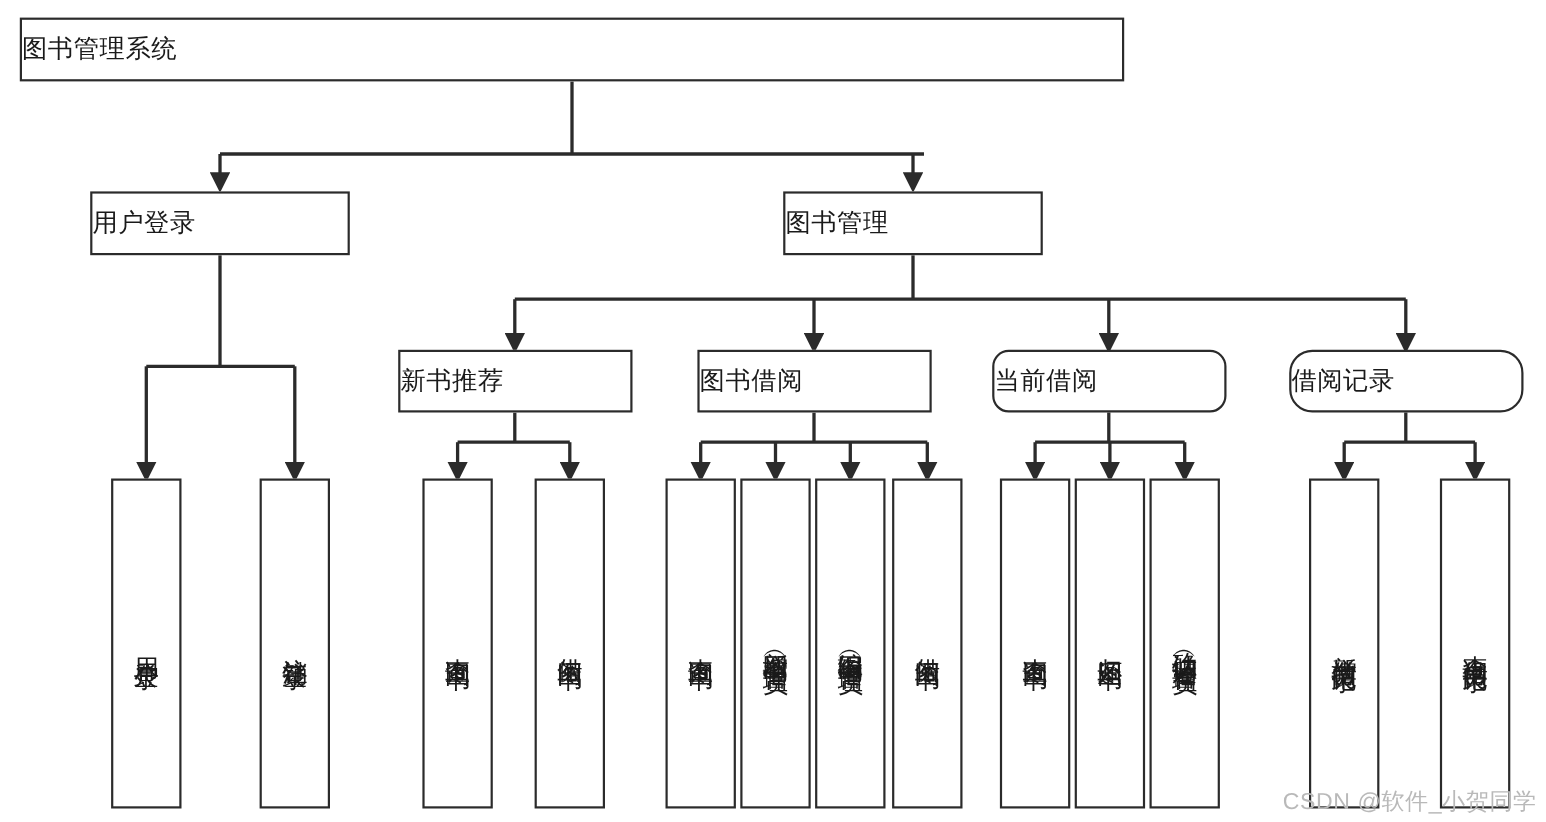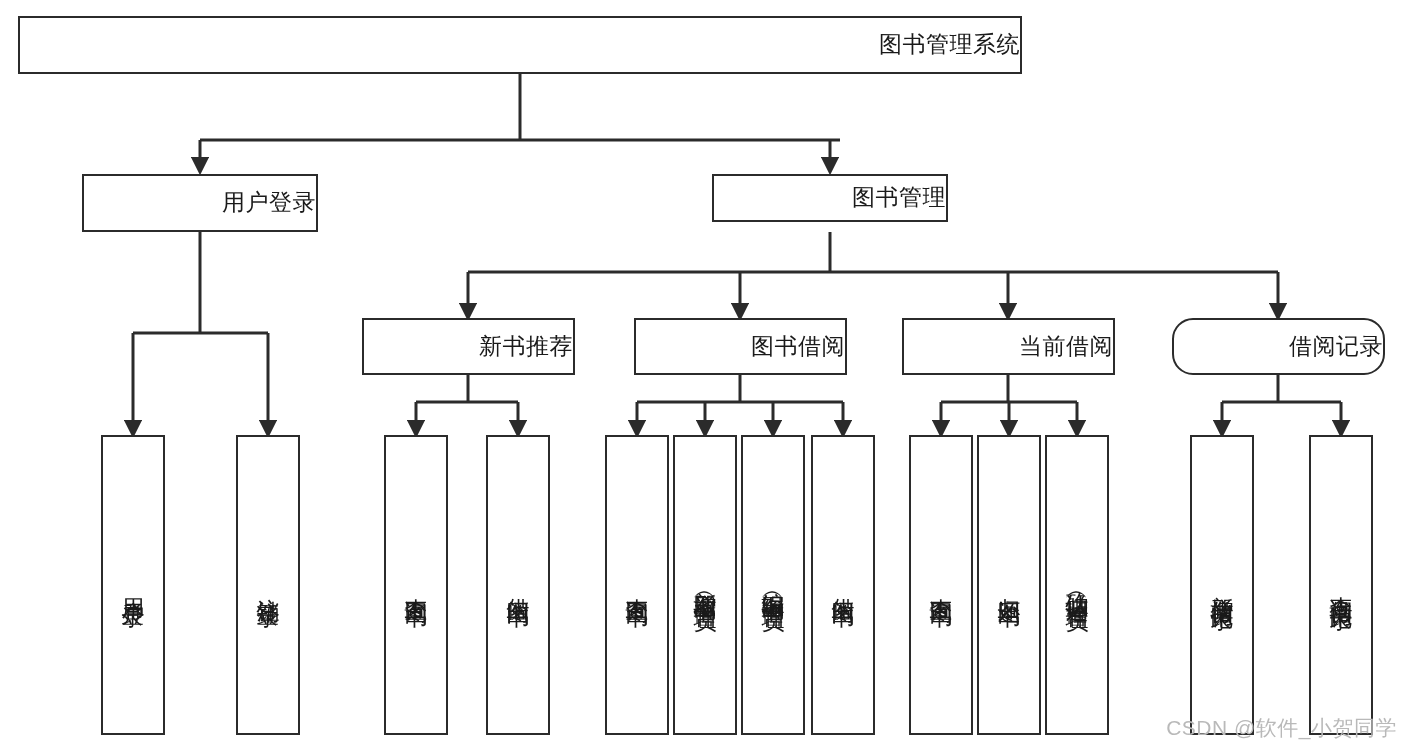--- a/index.html
+++ b/index.html
@@ -24,21 +24,21 @@
     width: 1405px;
     height: 747px;
   }
   .node {
     position: absolute;
     box-sizing: border-box;
     background: #ffffff;
     border: 2.2px solid #2b2b2b;
     display: flex;
     align-items: center;
-    justify-content: flex-end;
+    justify-content: flex-start;
     color: #1a1a1a;
   }
   .node .label {
     text-align: center;
     line-height: 1.18;
     white-space: nowrap;
   }
   .node.horiz .label {
     font-size: 23px;
     letter-spacing: 0.5px;
@@ -122,31 +122,31 @@
     </g>
   </svg>
 
   <div class="node horiz" style="left:18px; top:16px; width:1004px; height:58px;">
     <span class="label">图书管理系统</span>
   </div>
 
   <div class="node horiz" style="left:82px; top:174px; width:236px; height:58px;">
     <span class="label">用户登录</span>
   </div>
-  <div class="node horiz" style="left:712px; top:174px; width:236px; height:48px;">
+  <div class="node horiz" style="left:712px; top:174px; width:236px; height:58px;">
     <span class="label">图书管理</span>
   </div>
 
   <div class="node horiz" style="left:362px; top:318px; width:213px; height:57px;">
     <span class="label">新书推荐</span>
   </div>
   <div class="node horiz" style="left:634px; top:318px; width:213px; height:57px;">
     <span class="label">图书借阅</span>
   </div>
-  <div class="node horiz" style="left:902px; top:318px; width:213px; height:57px;">
+  <div class="node horiz" style="left:902px; top:318px; width:213px; height:57px;border-radius:15px;">
     <span class="label">当前借阅</span>
   </div>
   <div class="node horiz" style="left:1172px; top:318px; width:213px; height:57px;border-radius:21px;">
     <span class="label">借阅记录</span>
   </div>
 
   <div class="node vert" style="left:101px; top:435px; width:64px; height:300px;">
     <span class="label">用户登录</span>
   </div>
   <div class="node vert" style="left:236px; top:435px; width:64px; height:300px;">

